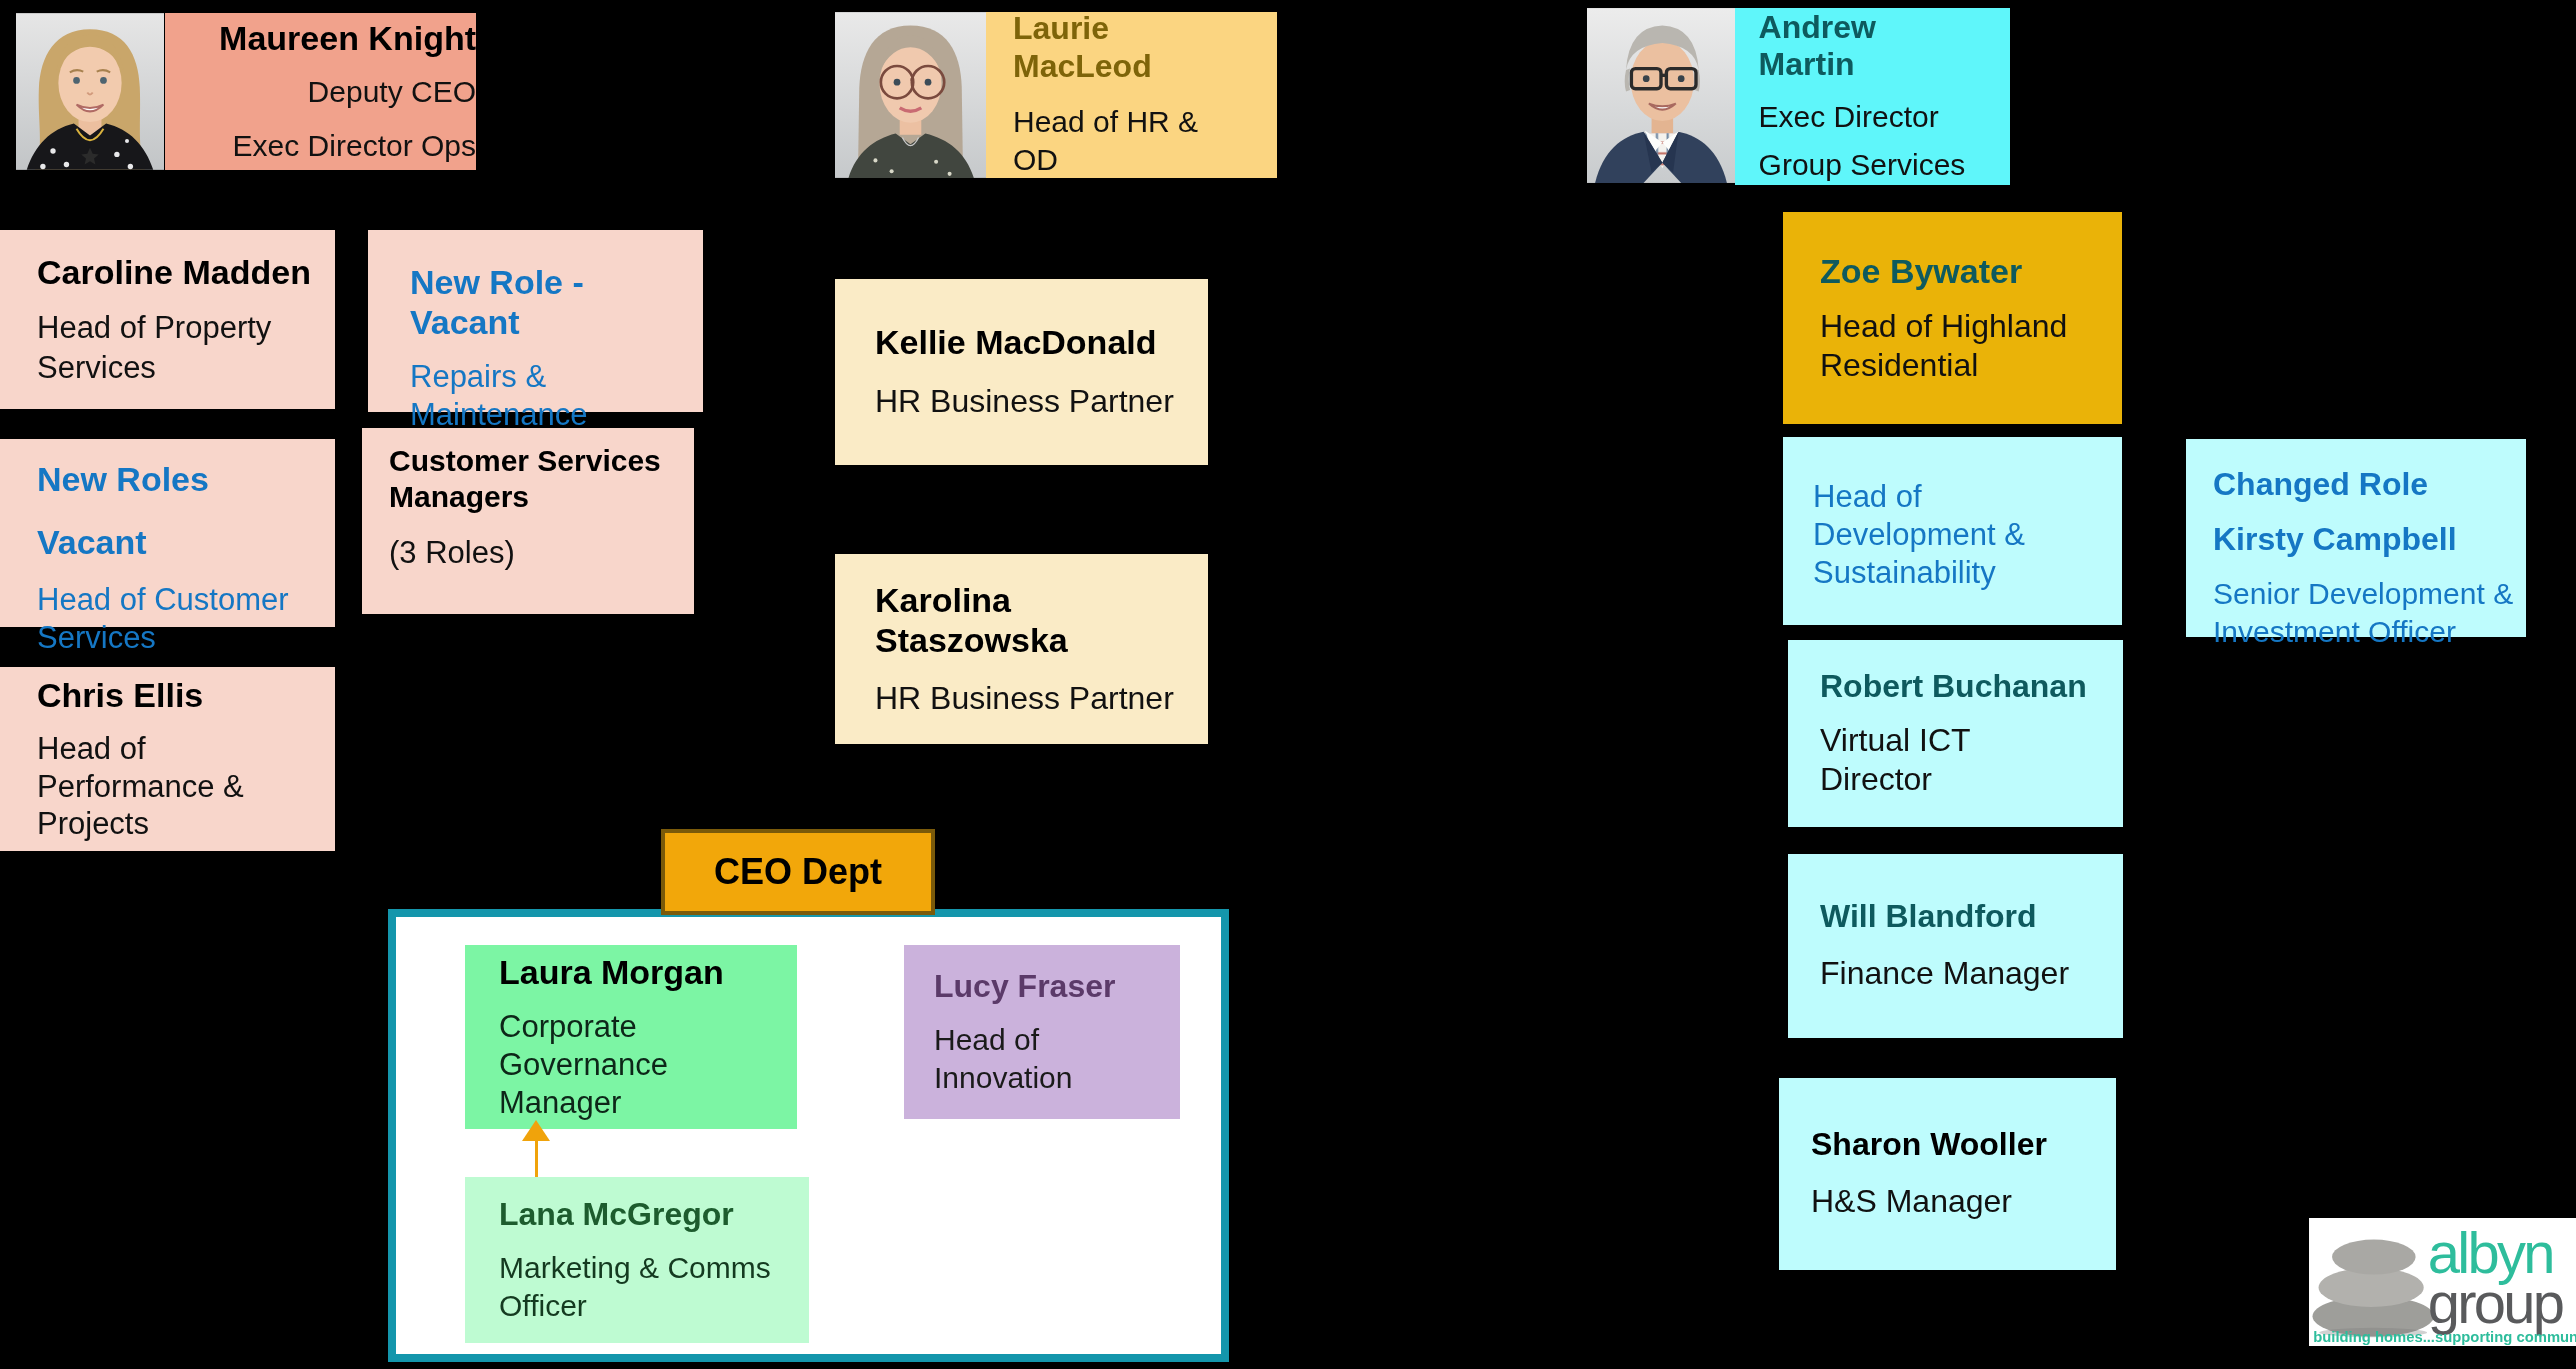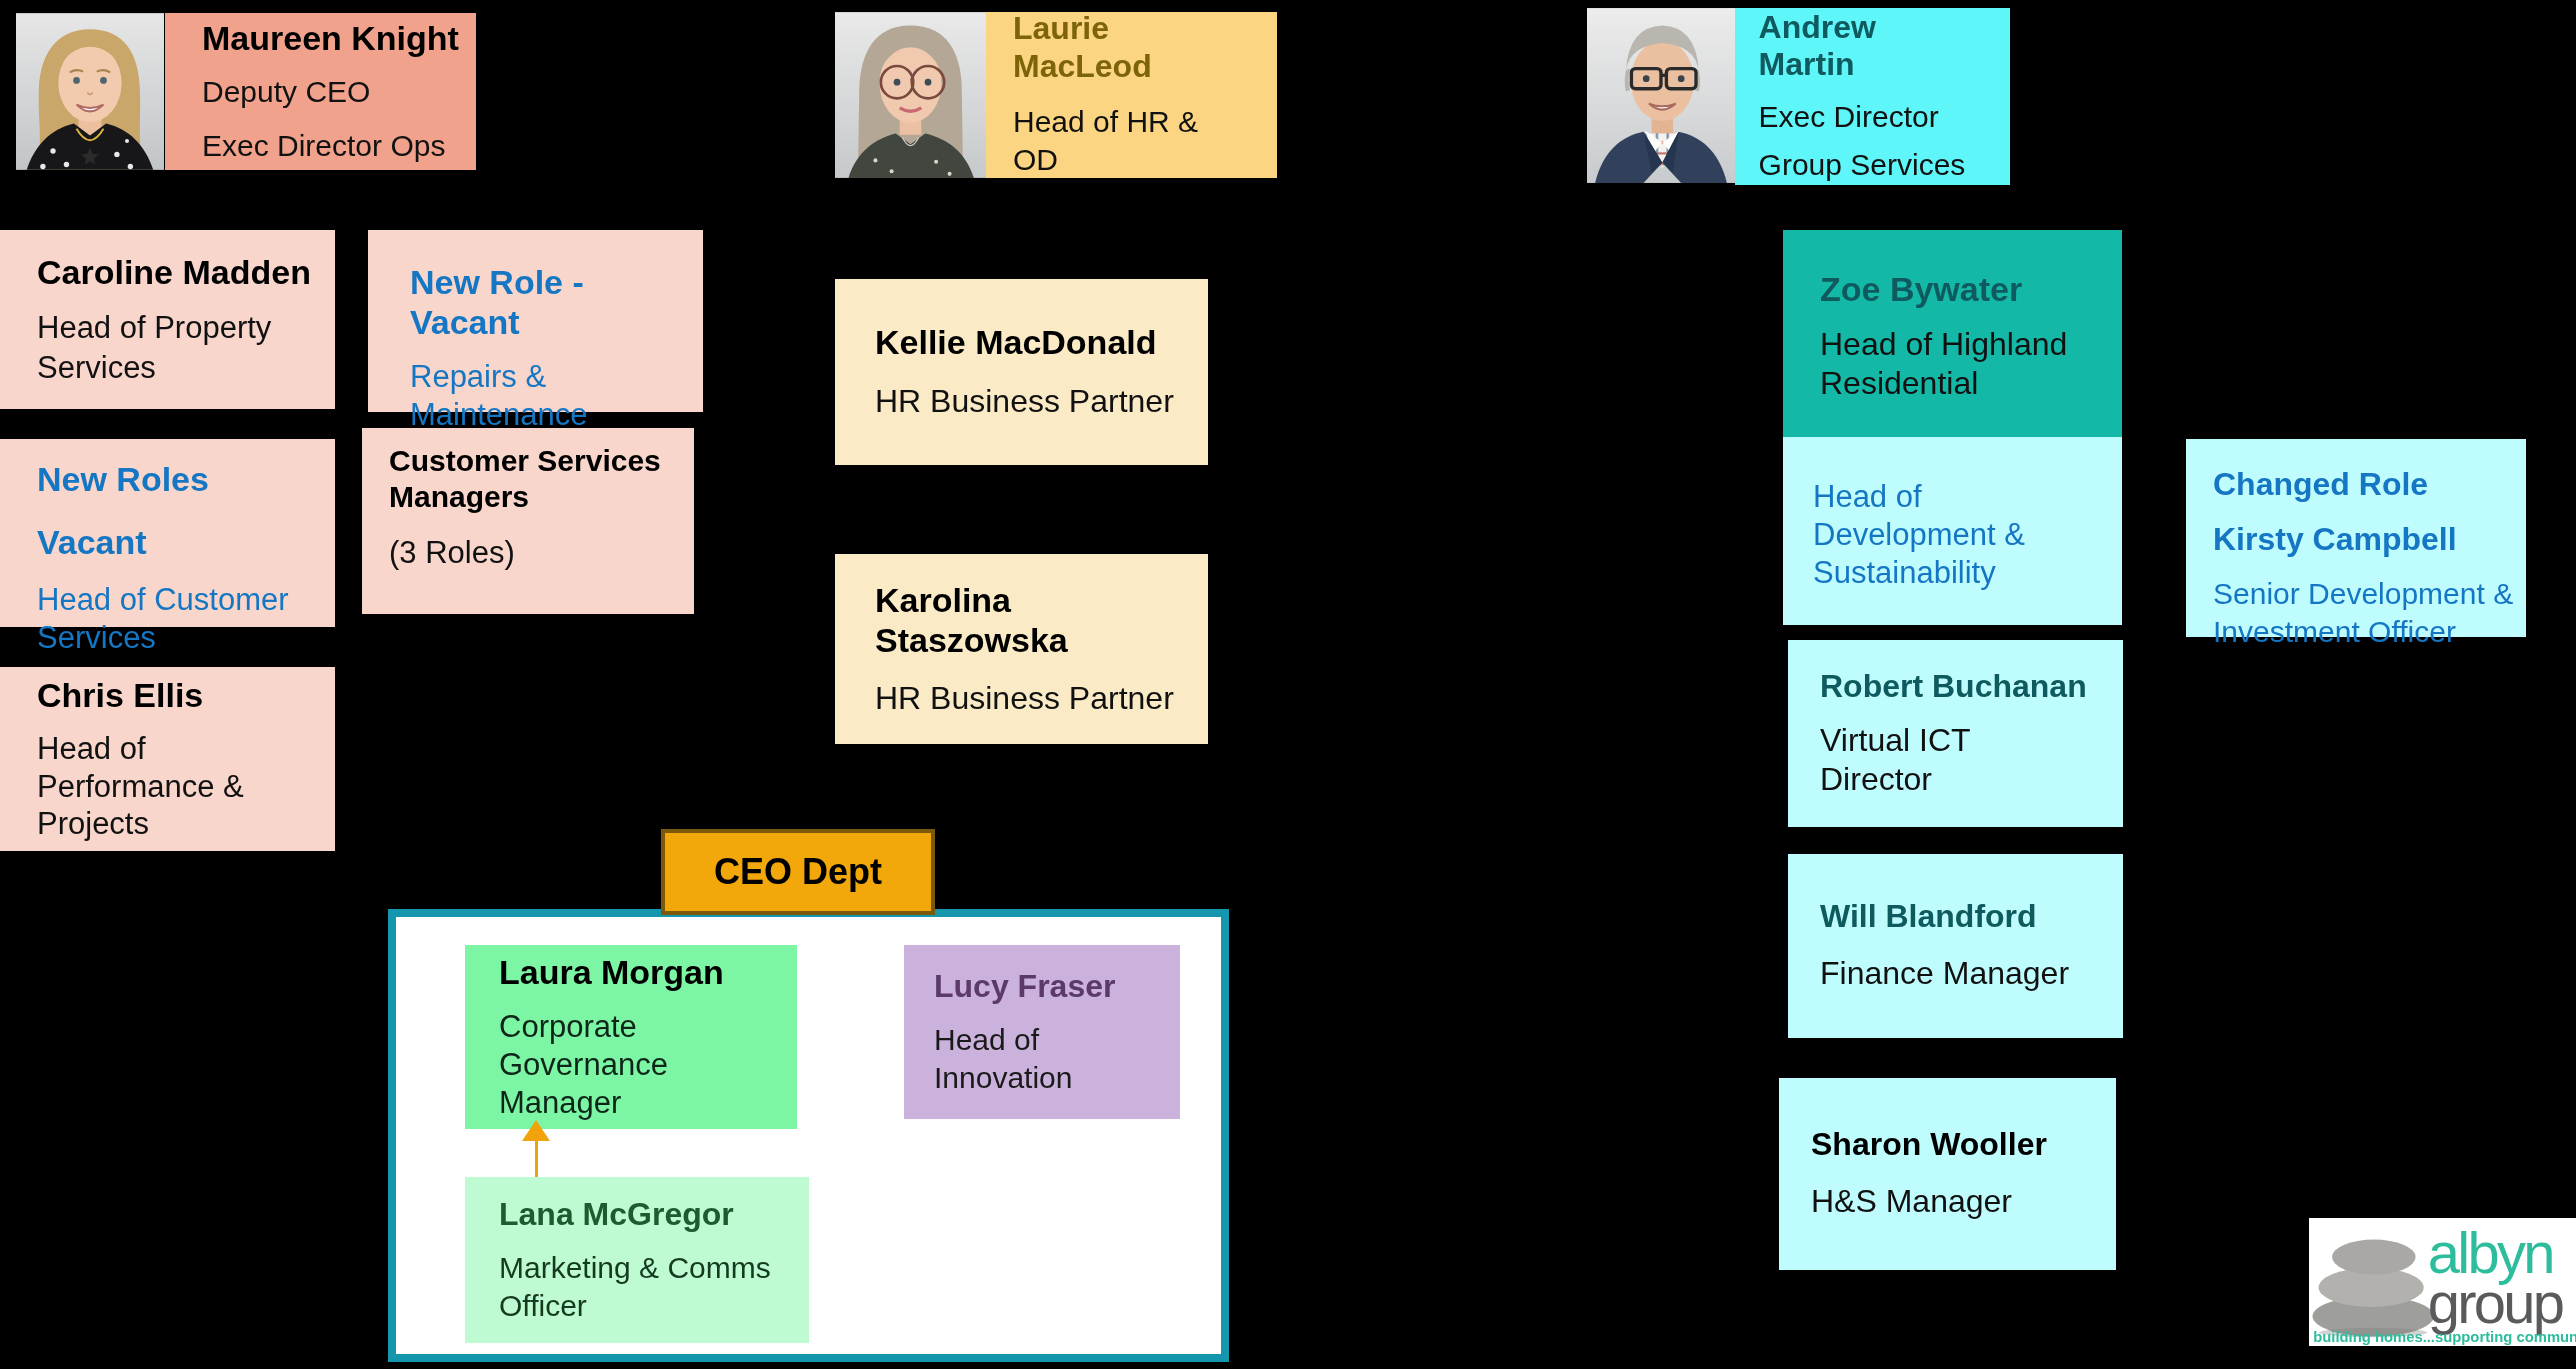--- a/index.html
+++ b/index.html
@@ -7,21 +7,21 @@
   #canvas{position:relative;width:2576px;height:1370px;background:#000;overflow:hidden;
           font-family:"Liberation Sans","DejaVu Sans",sans-serif;}
   .photo{position:absolute;overflow:hidden;}
   .photo svg{display:block;width:100%;height:100%;}
   .card{position:absolute;box-sizing:border-box;display:flex;flex-direction:column;justify-content:center;}
   .card .name{font-weight:700;color:#000;line-height:1.18;}
   .card .role{color:#111;line-height:1.27;}
 
   
   #photo-maureen{left:16px;top:13px;width:148px;height:157px;}
-  #card-maureen{left:165px;top:13px;width:311px;height:157px;background:#F1A28C;padding-left:37px;}
+  #card-maureen{left:165px;top:13px;width:311px;height:157px;background:#F1A28C;padding-left:37px;text-align:right;}
   #card-maureen .name{font-size:34px;}
   #card-maureen .role{font-size:30px;margin-top:15px;}
 
   #photo-laurie{left:835px;top:11.5px;width:151px;height:166px;}
   #card-laurie{left:986px;top:11.5px;width:291px;height:166px;background:#FBD581;padding-left:27px;}
   #card-laurie .name{font-size:32px;color:#7E6409;max-width:202px;}
   #card-laurie .role{font-size:30px;margin-top:17.5px;max-width:202px;}
 
   #photo-andrew{left:1587px;top:8px;width:148px;height:175px;}
   #card-andrew{left:1735px;top:8px;width:275px;height:177px;background:#5FF6FA;padding-left:23.6px;}
@@ -77,21 +77,21 @@
 
   #card-lana{left:465px;top:1177px;width:344px;height:166px;background:#BEFBD2;padding-left:34px;z-index:2;}
   #card-lana .name{font-size:32px;color:#1D5C2E;}
   #card-lana .role{font-size:30px;color:#143A20;margin-top:16px;max-width:293px;line-height:1.25;}
 
   #arrow-line{position:absolute;left:535px;top:1139px;width:3.4px;height:39px;background:#F0A30B;z-index:2;}
   #arrow-head{position:absolute;left:522px;top:1120px;width:0;height:0;z-index:2;
               border-left:14px solid transparent;border-right:14px solid transparent;border-bottom:21.6px solid #F0A30B;}
 
   
-  #card-zoe{left:1783px;top:230px;width:339px;height:212px;background:#14b8a6;padding-left:37px;}
+  #card-zoe{left:1783px;top:212px;width:339px;height:212px;background:#eab308;padding-left:37px;}
   #card-zoe .name{font-size:34px;color:#0E5A5E;}
   #card-zoe .role{font-size:32px;margin-top:16px;max-width:270px;line-height:1.22;}
 
   #card-dev-vacant{left:1783px;top:437px;width:339px;height:188px;background:#BEFCFD;padding:23.6px 23.6px 0 30px;justify-content:flex-start;}
   #card-dev-vacant .name{font-size:34px;color:#1577C4;max-width:283px;line-height:1.16;}
   #card-dev-vacant .role{font-size:31px;color:#1577C4;margin-top:17.5px;max-width:236px;line-height:1.22;}
 
   #card-kirsty{left:2186px;top:439px;width:340px;height:198px;background:#BEFCFD;padding:27px 12px 0 27px;justify-content:flex-start;}
   #card-kirsty .title{font-size:32px;font-weight:700;color:#1577C4;line-height:1.18;}
   #card-kirsty .name{font-size:32px;color:#1577C4;margin-top:17.5px;}

